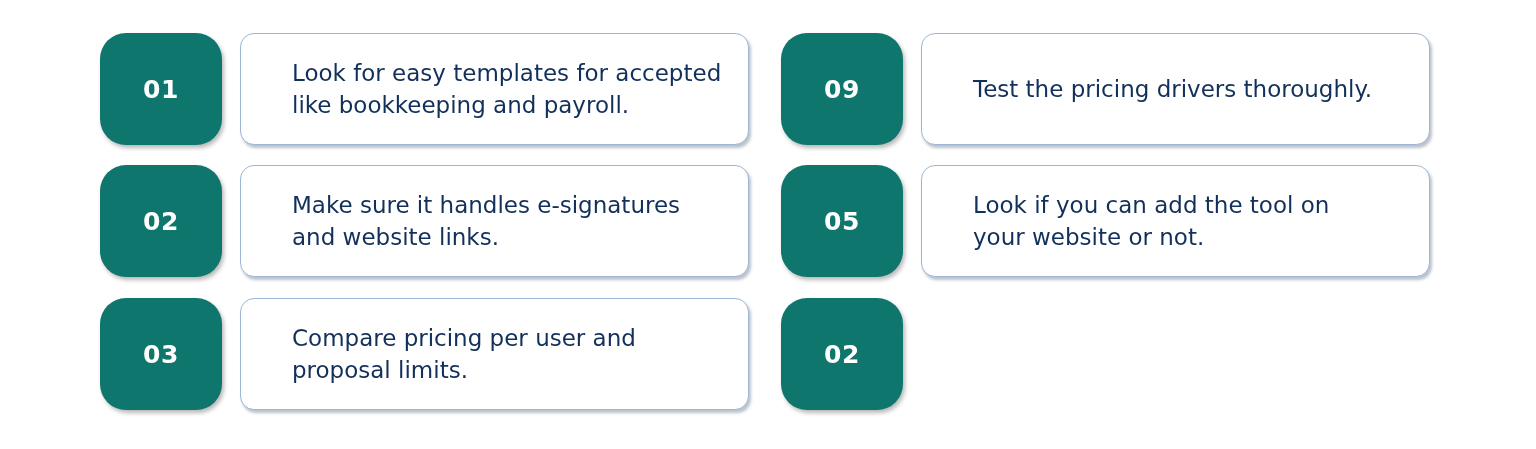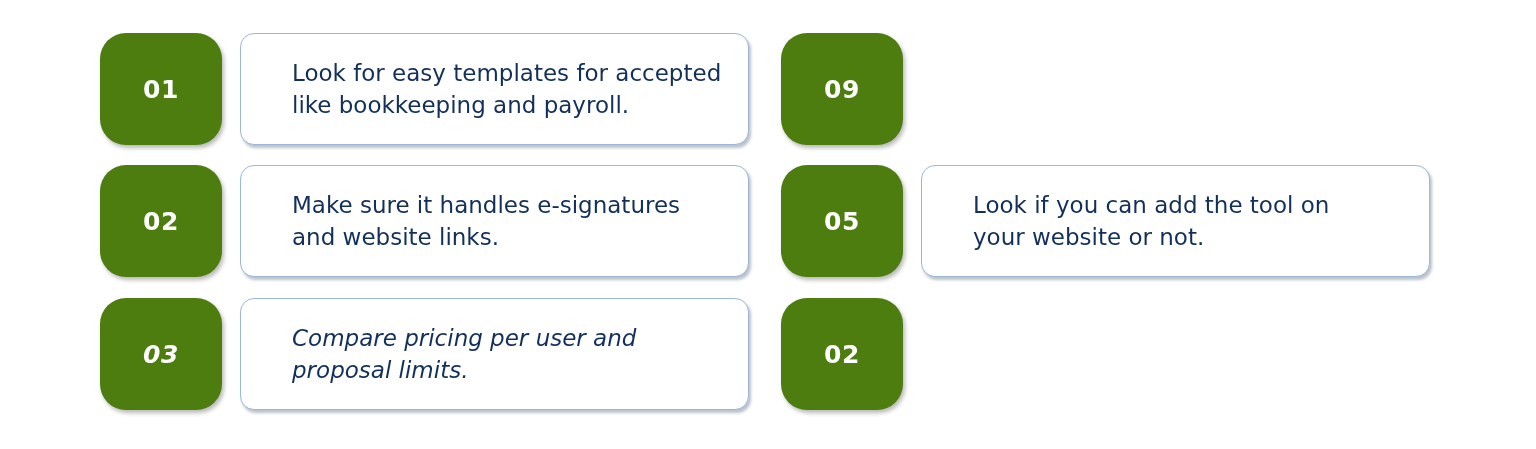--- a/index.html
+++ b/index.html
@@ -5,21 +5,21 @@
   html, body { margin: 0; padding: 0; }
   body {
     width: 1536px; height: 449px; background: #ffffff;
     position: relative; overflow: hidden;
     font-family: "DejaVu Sans", "Liberation Sans", sans-serif;
   }
   .grid { position: absolute; left: 0; top: 0; width: 1536px; height: 449px; }
   .item { position: absolute; height: 112px; }
   .num {
     position: absolute; left: 0; top: 0; width: 122px; height: 112px;
-    background: #4d7c0f; border-radius: 26px;
+    background: #0f766e; border-radius: 26px;
     box-shadow: 2px 3px 4px rgba(0,0,0,0.28);
     display: flex; align-items: center; justify-content: center;
     color: #ffffff; font-size: 25px; font-weight: bold; letter-spacing: 0.5px;
   }
   .card {
     position: absolute; left: 140px; top: 0; width: 507px; height: 110px;
     background: #ffffff; border: 1px solid #9db6d6; border-radius: 14px;
     box-shadow: 2px 3px 3px rgba(60,80,110,0.35);
     display: flex; align-items: center;
   }
@@ -43,30 +43,33 @@
   </div>
 
   <div class="item" style="left:100px; top:165px; width:600px;">
     <div class="num">02</div>
     <div class="card">
       <div class="card-text">Make sure it handles e-signatures
 and website links.</div>
     </div>
   </div>
 
-  <div class="item" style="left:100px; top:298px; width:571px;font-style:italic;">
+  <div class="item" style="left:100px; top:298px; width:571px;">
     <div class="num">03</div>
     <div class="card">
       <div class="card-text">Compare pricing per user and
 proposal limits.</div>
     </div>
   </div>
 
   <div class="item" style="left:781px; top:33px; width:649px;">
     <div class="num">09</div>
+    <div class="card">
+      <div class="card-text">Test the pricing drivers thoroughly.</div>
+    </div>
   </div>
 
   <div class="item" style="left:781px; top:165px; width:563px;">
     <div class="num">05</div>
     <div class="card">
       <div class="card-text">Look if you can add the tool on
 your website or not.</div>
     </div>
   </div>
 

